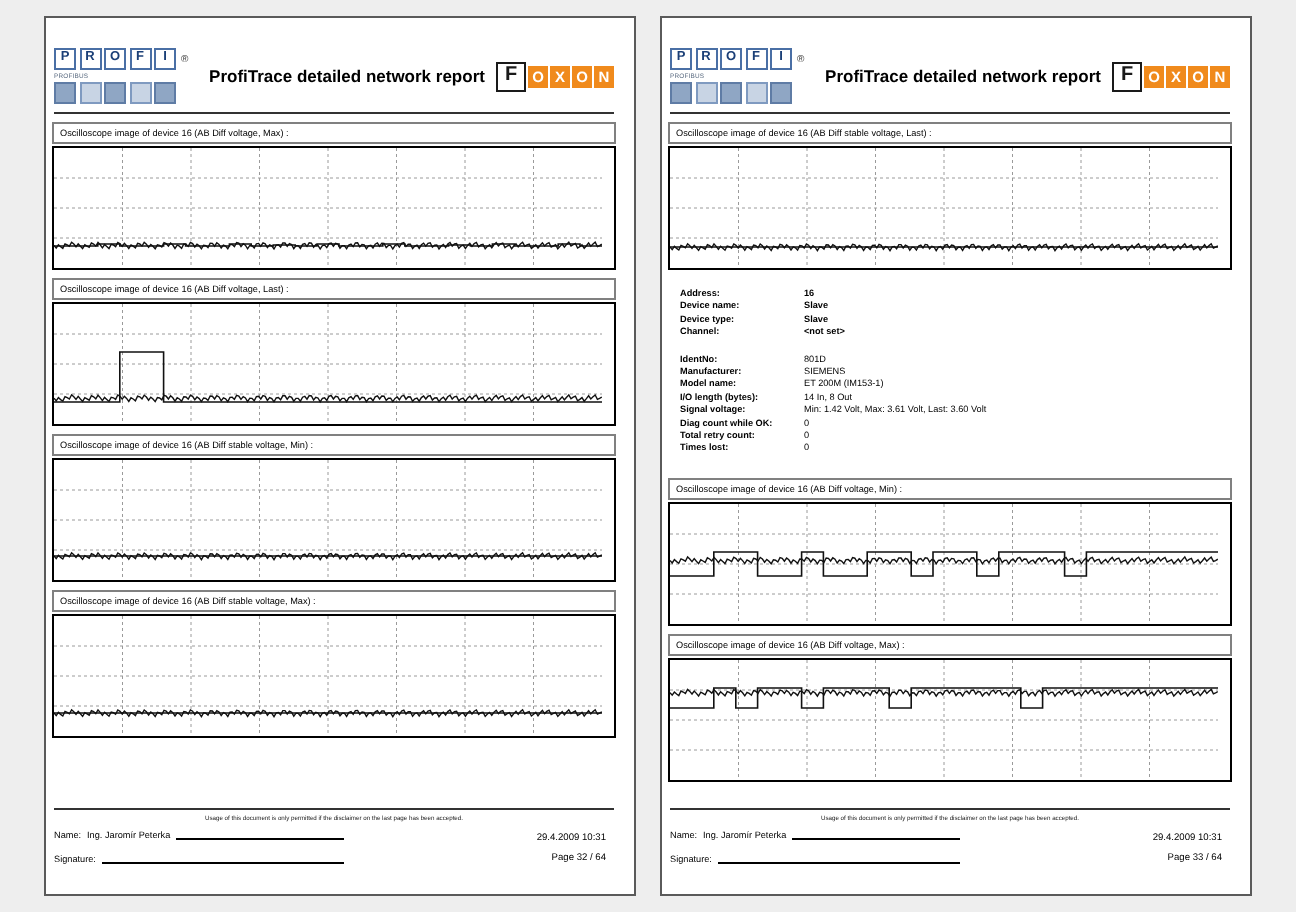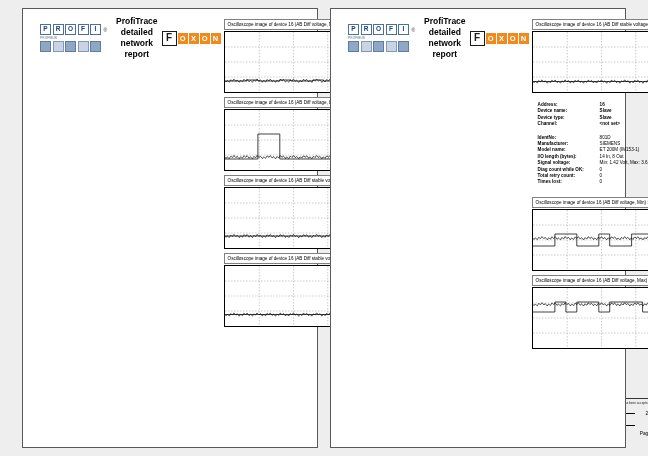--- a/index.html
+++ b/index.html
@@ -13,22 +13,22 @@
     position:relative;width:648px;height:456px;
     background:#eeeeee;
     display:flex;justify-content:center;align-items:center;gap:12px;
   }
   .page{
     position:relative;
     width:296px;height:440px;
     background:#ffffff;
     border:1px solid #5a5a5a;
     box-sizing:border-box;
-    padding:10px 9px 8px 16px;
-    display:flex;flex-direction:row;
+    padding:10px 9px 8px 3px;
+    display:flex;flex-direction:column;
   }
 
   
   .pg-header{
     display:flex;align-items:center;justify-content:space-between;
     height:30px;margin:4px 1px 2px 1px;
   }
   .profi-logo{display:flex;flex-direction:column;gap:1px;width:72px;}
   .pl-row{display:flex;gap:1.5px;align-items:center;}
   .pl-tile{

